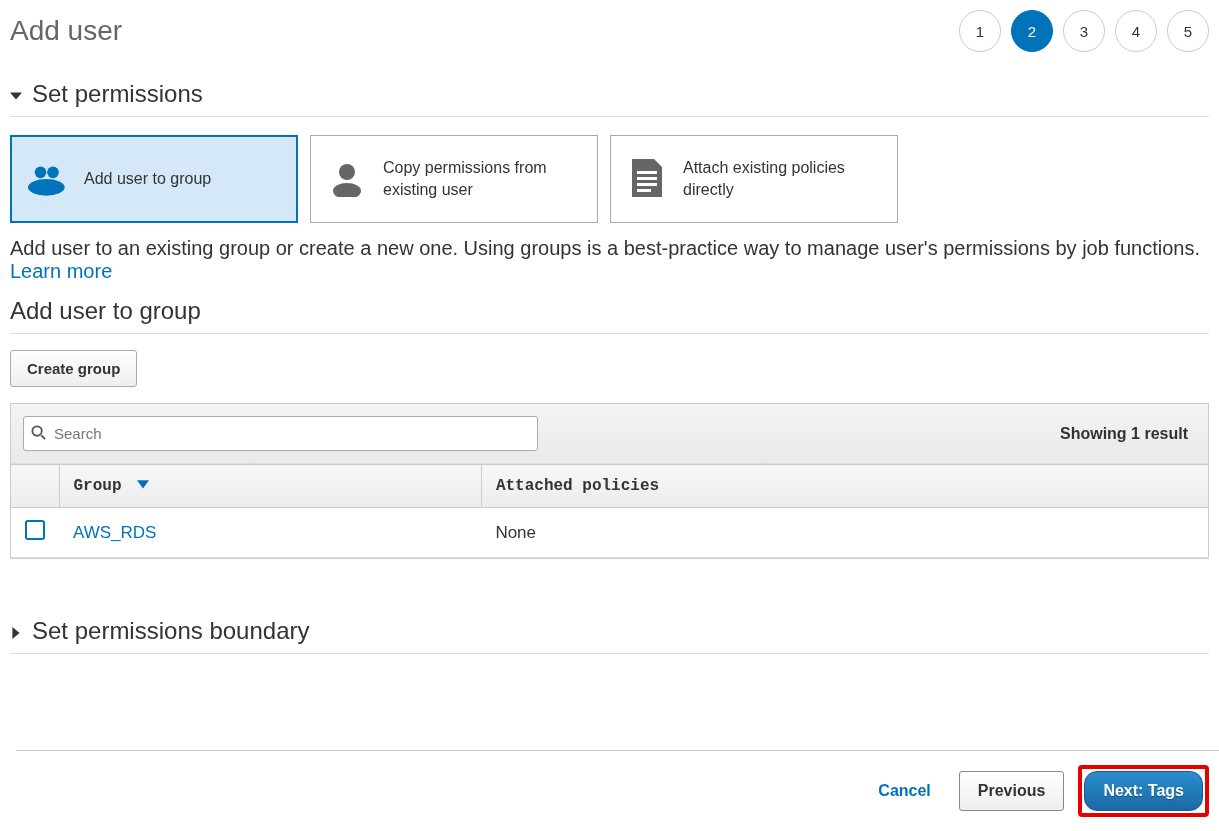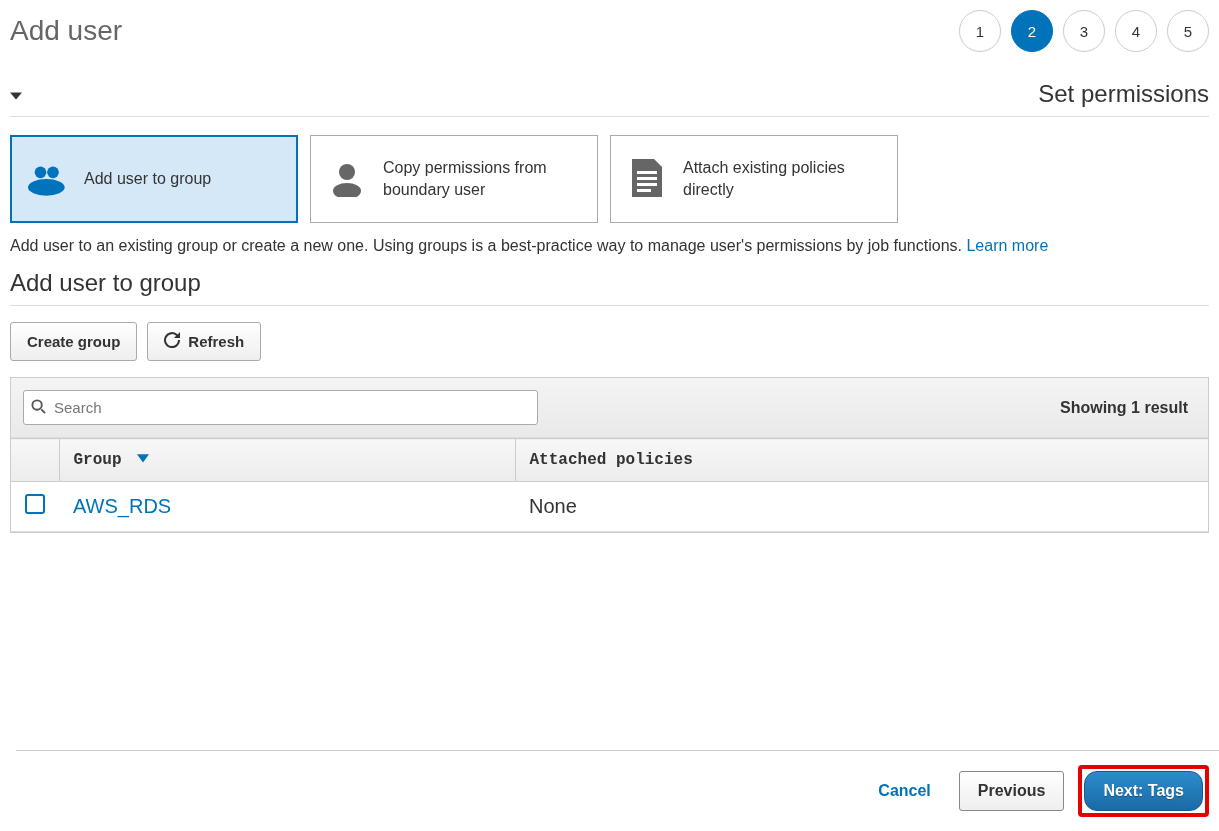--- a/index.html
+++ b/index.html
@@ -7,35 +7,35 @@
   .container { padding: 10px 10px 80px 10px; }
 
   
   .header { display: flex; justify-content: space-between; align-items: center; margin-bottom: 20px; }
   .page-title { font-size: 28px; font-weight: 400; color: #666; }
   .steps { display: flex; gap: 10px; }
   .step { width: 42px; height: 42px; border-radius: 50%; border: 1px solid #ccc; background: #fff; display: flex; align-items: center; justify-content: center; color: #333; font-size: 15px; }
   .step.active { background: #0073bb; color: #fff; border-color: #0073bb; }
 
   
-  .section-header { display: flex; align-items: center; gap: 10px; border-bottom: 1px solid #ddd; padding: 8px 0; margin-top: 12px; justify-content: space-between; }
+  .section-header { display: flex; align-items: center; gap: 10px; border-bottom: 1px solid #ddd; padding: 8px 0; margin-top: 12px; }
   .section-header h2 { font-size: 24px; font-weight: 400; color: #333; }
   .caret-down-icon, .caret-right-icon { width: 12px; height: 12px; display: inline-block; }
   .caret-down-icon svg, .caret-right-icon svg { fill: #333; }
 
   
   .option-cards { display: flex; gap: 12px; margin: 18px 0 14px 0; }
   .option-card { width: 288px; height: 88px; border: 1px solid #aaa; display: flex; align-items: center; padding: 0 16px; gap: 16px; cursor: pointer; }
   .option-card.selected { background: #d5e8f8; border: 2px solid #0073bb; }
   .option-card .card-icon { width: 40px; height: 40px; flex-shrink: 0; display: flex; align-items: center; justify-content: center; }
   .option-card .card-icon svg { fill: #666; }
   .option-card.selected .card-icon svg { fill: #0073bb; }
   .option-card .card-label { font-size: 16px; color: #333; line-height: 1.4; }
 
-  .description { font-size: 16px; color: #333; margin-bottom: 8px; }
+  .description { font-size: 20px; color: #333; margin-bottom: 8px; }
   .description a { color: #0073bb; text-decoration: none; }
 
   .subsection-title { font-size: 24px; font-weight: 400; margin: 14px 0 8px 0; border-bottom: 1px solid #ddd; padding-bottom: 8px; }
 
   
   .toolbar { display: flex; gap: 10px; margin: 16px 0; }
   .btn { background: linear-gradient(#fff, #eee); border: 1px solid #aaa; border-radius: 3px; padding: 9px 16px; font-size: 15px; font-weight: bold; color: #333; cursor: pointer; display: inline-flex; align-items: center; gap: 8px; }
   .btn .refresh-icon svg { fill: #333; }
 
   
@@ -46,21 +46,21 @@
   .search-wrap .search-icon { position: absolute; left: 8px; top: 50%; transform: translateY(-50%); }
   .search-wrap .search-icon svg { fill: #555; }
   .result-count { font-size: 16px; font-weight: bold; color: #333; padding-right: 8px; }
 
   table { width: 100%; border-collapse: collapse; }
   thead th { text-align: left; font-size: 16px; font-weight: bold; padding: 12px 14px; background: linear-gradient(#f7f7f7,#ececec); border-bottom: 1px solid #ccc; border-top: 1px solid #ccc; font-family: Liberation Mono, monospace; }
   thead th.checkbox-col { width: 44px; border-right: 1px solid #ccc; }
   thead th.group-col { border-right: 1px solid #ccc; }
   .sort-icon { display: inline-block; margin-left: 6px; }
   .sort-icon svg { fill: #0073bb; }
-  tbody td { padding: 12px 14px; border-bottom: 1px solid #ddd; font-size: 20px; }
+  tbody td { padding: 12px 14px; border-bottom: 1px solid #ddd; font-size: 17px; }
   tbody td.link { color: #0073bb; }
   .cell-checkbox { display: inline-block; width: 20px; height: 20px; border: 2px solid #0073bb; border-radius: 3px; background: #fff; }
 
   
   .footer { position: fixed; bottom: 0; left: 16px; right: 0; border-top: 1px solid #ccc; background: #fff; padding: 14px 10px; display: flex; justify-content: flex-end; align-items: center; gap: 14px; }
   .footer .cancel-link { color: #0073bb; font-weight: bold; font-size: 16px; cursor: pointer; padding: 8px 14px; }
   .footer .prev-btn { background: linear-gradient(#fff,#eee); border: 1px solid #888; border-radius: 3px; padding: 10px 18px; font-size: 16px; font-weight: bold; color: #333; cursor: pointer; }
   .footer .next-btn { background: linear-gradient(#2b8ccc,#1a6aa6); border: 1px solid #155a8a; border-radius: 13px; padding: 10px 18px; font-size: 16px; font-weight: bold; color: #fff; cursor: pointer; text-shadow: 0 1px 1px rgba(0,0,0,0.3); }
   .highlight-box { border: 4px solid #e80000; border-radius: 4px; padding: 2px; }
 </style>
@@ -100,21 +100,21 @@
       </span>
       <span class="card-label">Add user to group</span>
     </div>
     <div class="option-card">
       <span class="card-icon">
         <svg width="36" height="36" viewBox="0 0 36 36">
             <circle cx="18" cy="11" r="8"></circle>
             <ellipse cx="18" cy="30" rx="14" ry="8"></ellipse>
           </svg>
       </span>
-      <span class="card-label">Copy permissions from boundary user</span>
+      <span class="card-label">Copy permissions from existing user</span>
     </div>
     <div class="option-card">
       <span class="card-icon">
         <svg width="34" height="40" viewBox="0 0 34 40">
             <path d="M2 0h22l8 8v30H2z"></path>
             <rect x="7" y="12" width="20" height="3" fill="#fff"></rect>
             <rect x="7" y="18" width="20" height="3" fill="#fff"></rect>
             <rect x="7" y="24" width="20" height="3" fill="#fff"></rect>
             <rect x="7" y="30" width="14" height="3" fill="#fff"></rect>
           </svg>
@@ -124,28 +124,20 @@
   </div>
 
   <p class="description">
     <span>Add user to an existing group or create a new one. Using groups is a best-practice way to manage user's permissions by job functions. </span><a href="#">Learn more</a>
   </p>
 
   <h2 class="subsection-title">Add user to group</h2>
 
   <div class="toolbar">
     <button class="btn">Create group</button>
-    <button class="btn">
-      <span class="refresh-icon">
-        <svg width="16" height="16" viewBox="0 0 16 16">
-            <path d="M13.6 2.4A8 8 0 1 0 16 8h-2a6 6 0 1 1-1.8-4.2L10 6h6V0z"></path>
-          </svg>
-      </span>
-      <span>Refresh</span>
-    </button>
   </div>
 
   <div class="table-wrap">
     <div class="table-top">
       <div class="search-wrap">
         <span class="search-icon">
           <svg width="15" height="15" viewBox="0 0 16 16">
               <circle cx="6.5" cy="6.5" r="5" fill="none" stroke="#555" stroke-width="2"></circle>
               <line x1="11" y1="11" x2="15" y2="15" stroke="#555" stroke-width="2"></line>
             </svg>
@@ -172,20 +164,28 @@
       <tbody>
         <tr>
           <td><span class="cell-checkbox"></span></td>
           <td class="link">AWS_RDS</td>
           <td>None</td>
         </tr>
       </tbody>
     </table>
   </div>
 
+  <div class="section-header" style="margin-top:50px;">
+    <span class="caret-right-icon">
+      <svg width="12" height="12" viewBox="0 0 10 10">
+          <polygon points="2,0 8,5 2,10"></polygon>
+        </svg>
+    </span>
+    <h2>Set permissions boundary</h2>
+  </div>
 
 </div>
 
 <div class="footer">
   <span class="cancel-link">Cancel</span>
   <button class="prev-btn">Previous</button>
   <span class="highlight-box">
     <button class="next-btn">Next: Tags</button>
   </span>
 </div>

